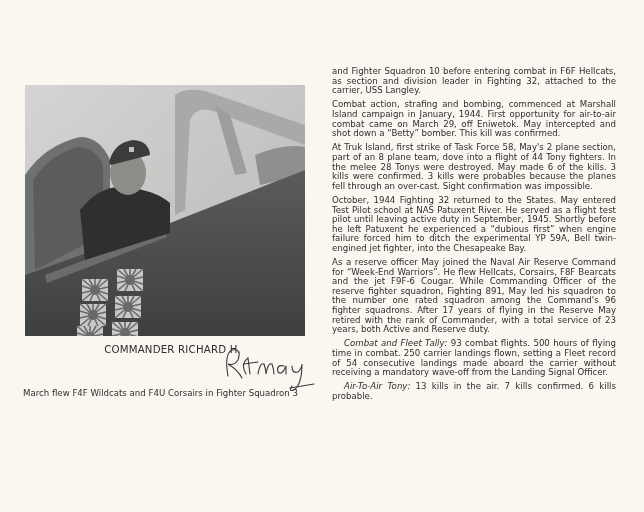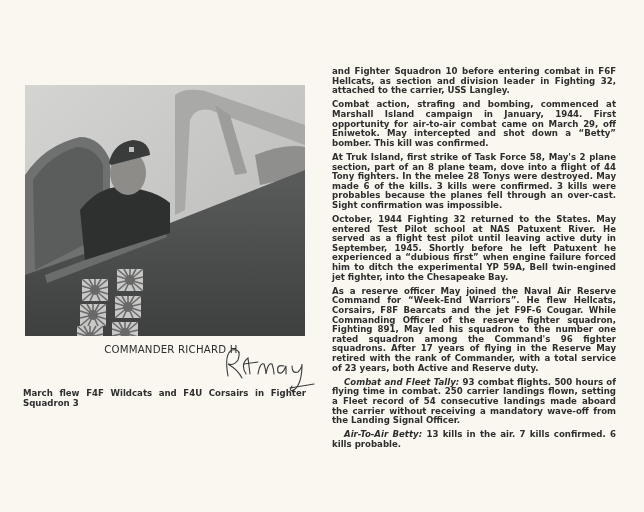--- a/index.html
+++ b/index.html
@@ -23,21 +23,21 @@
       position: absolute; left: 60px; top: 343px; width: 225px;
       text-align: center; font-size: 10.2px; letter-spacing: 0.2px; line-height: 13px;
       color: #2d2d2d;
     }
     .signature { position: absolute; left: 218px; top: 344px; width: 100px; height: 50px; }
 
     .col {
       position: absolute; font-size: 8.6px; line-height: 9.6px; color: #2e2e2e;
       text-align: justify;
     }
-    .col p { margin: 0 0 4.6px 0; font-weight: bold; }
+    .col p { margin: 0 0 4.6px 0; }
     .col em { font-style: italic; margin-left: 12px; }
     .left-col { left: 23px; top: 389px; width: 283px; }
     .right-col { left: 332px; top: 67px; width: 284px; }
   </style>
 </head>
 <body>
 
 <div class="page">
 
   <div class="photo">
@@ -117,16 +117,16 @@
     <p>March flew F4F Wildcats and F4U Corsairs in Fighter Squadron 3</p>
   </div>
 
   <div class="col right-col">
     <p>and Fighter Squadron 10 before entering combat in F6F Hellcats, as section and division leader in Fighting 32, attached to the carrier, USS Langley.</p>
     <p>Combat action, strafing and bombing, commenced at Marshall Island campaign in January, 1944. First opportunity for air-to-air combat came on March 29, off Eniwetok. May intercepted and shot down a “Betty” bomber. This kill was confirmed.</p>
     <p>At Truk Island, first strike of Task Force 58, May's 2 plane section, part of an 8 plane team, dove into a flight of 44 Tony fighters. In the melee 28 Tonys were destroyed. May made 6 of the kills. 3 kills were confirmed. 3 kills were probables because the planes fell through an over-cast. Sight confirmation was impossible.</p>
     <p>October, 1944 Fighting 32 returned to the States. May entered Test Pilot school at NAS Patuxent River. He served as a flight test pilot until leaving active duty in September, 1945. Shortly before he left Patuxent he experienced a “dubious first” when engine failure forced him to ditch the experimental YP 59A, Bell twin-engined jet fighter, into the Chesapeake Bay.</p>
     <p>As a reserve officer May joined the Naval Air Reserve Command for “Week-End Warriors”. He flew Hellcats, Corsairs, F8F Bearcats and the jet F9F-6 Cougar. While Commanding Officer of the reserve fighter squadron, Fighting 891, May led his squadron to the number one rated squadron among the Command's 96 fighter squadrons. After 17 years of flying in the Reserve May retired with the rank of Commander, with a total service of 23 years, both Active and Reserve duty.</p>
     <p><em>Combat and Fleet Tally:</em><span> 93 combat flights. 500 hours of flying time in combat. 250 carrier landings flown, setting a Fleet record of 54 consecutive landings made aboard the carrier without receiving a mandatory wave-off from the Landing Signal Officer.</span></p>
-    <p><em>Air-To-Air Betty:</em><span> 13 kills in the air. 7 kills confirmed. 6 kills probable.</span></p>
+    <p><em>Air-To-Air Tony:</em><span> 13 kills in the air. 7 kills confirmed. 6 kills probable.</span></p>
   </div>
 
 </div>
 
 </body></html>

